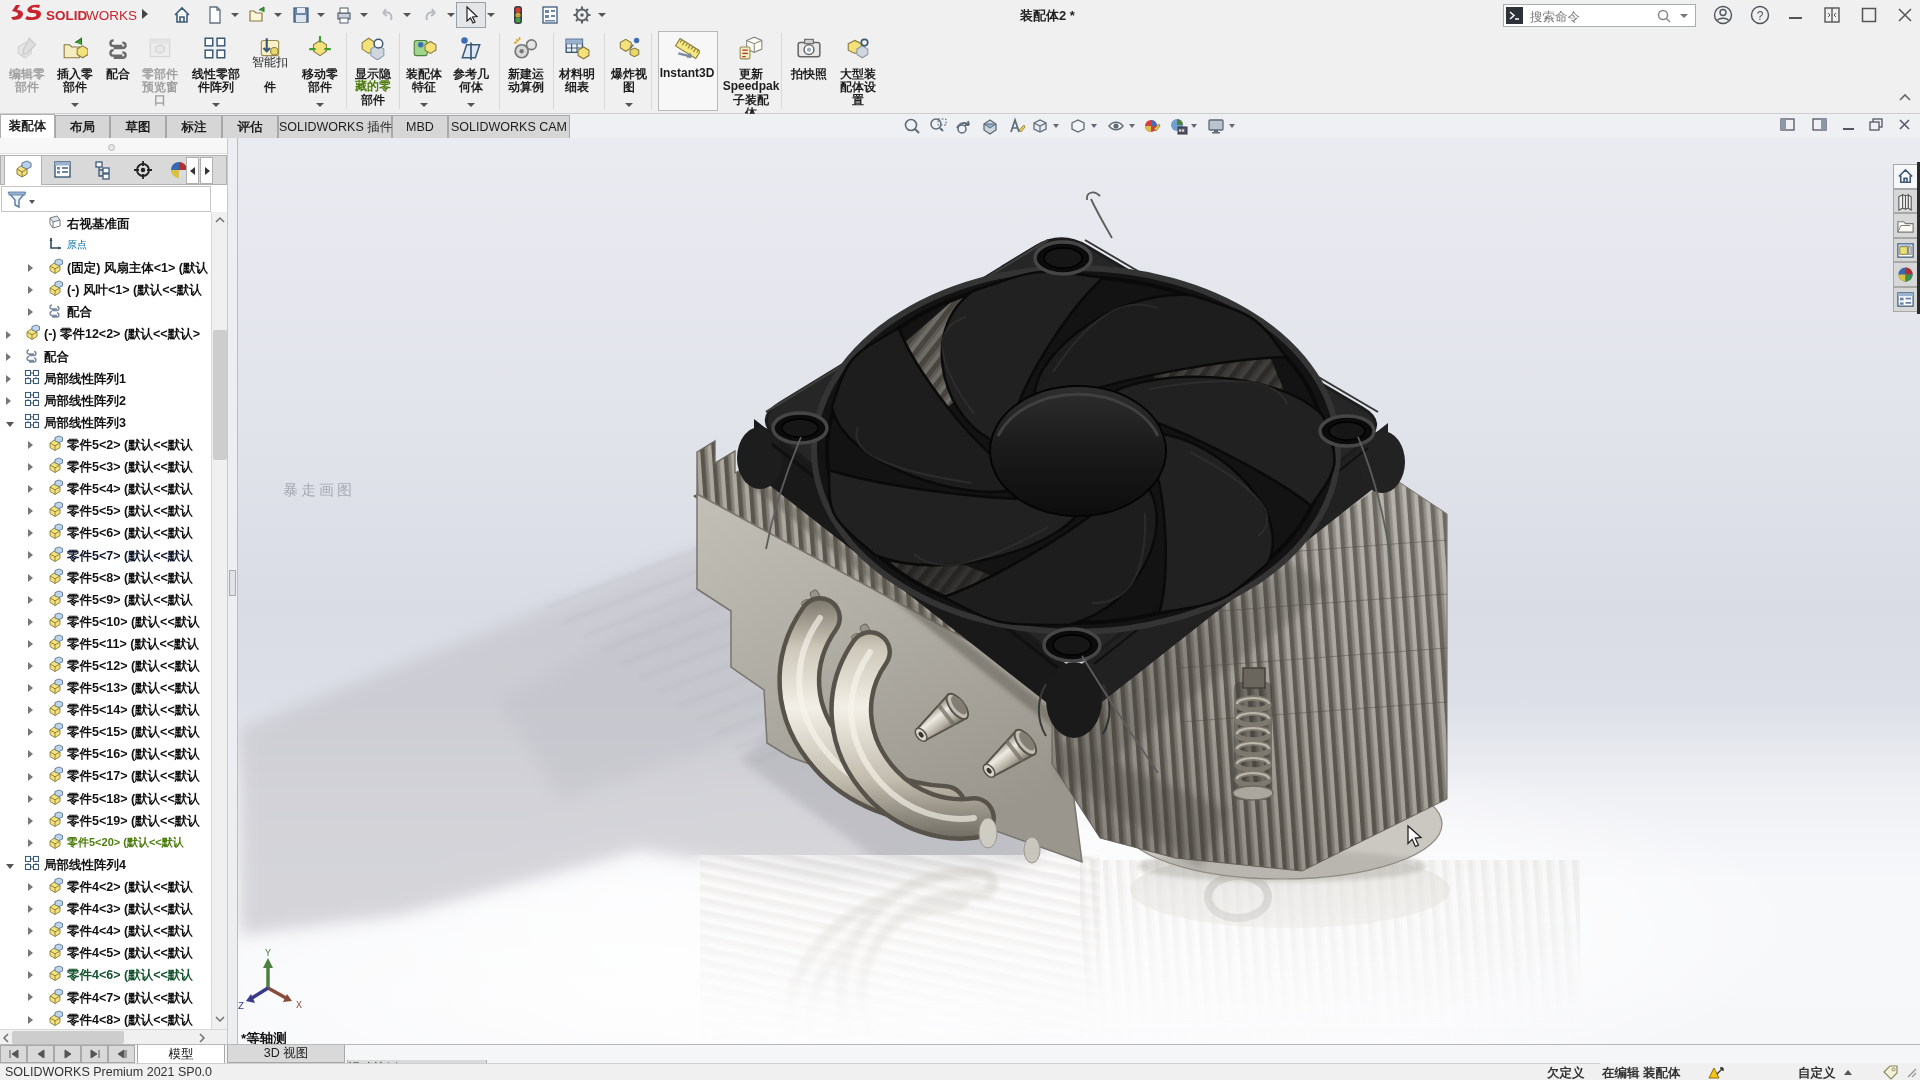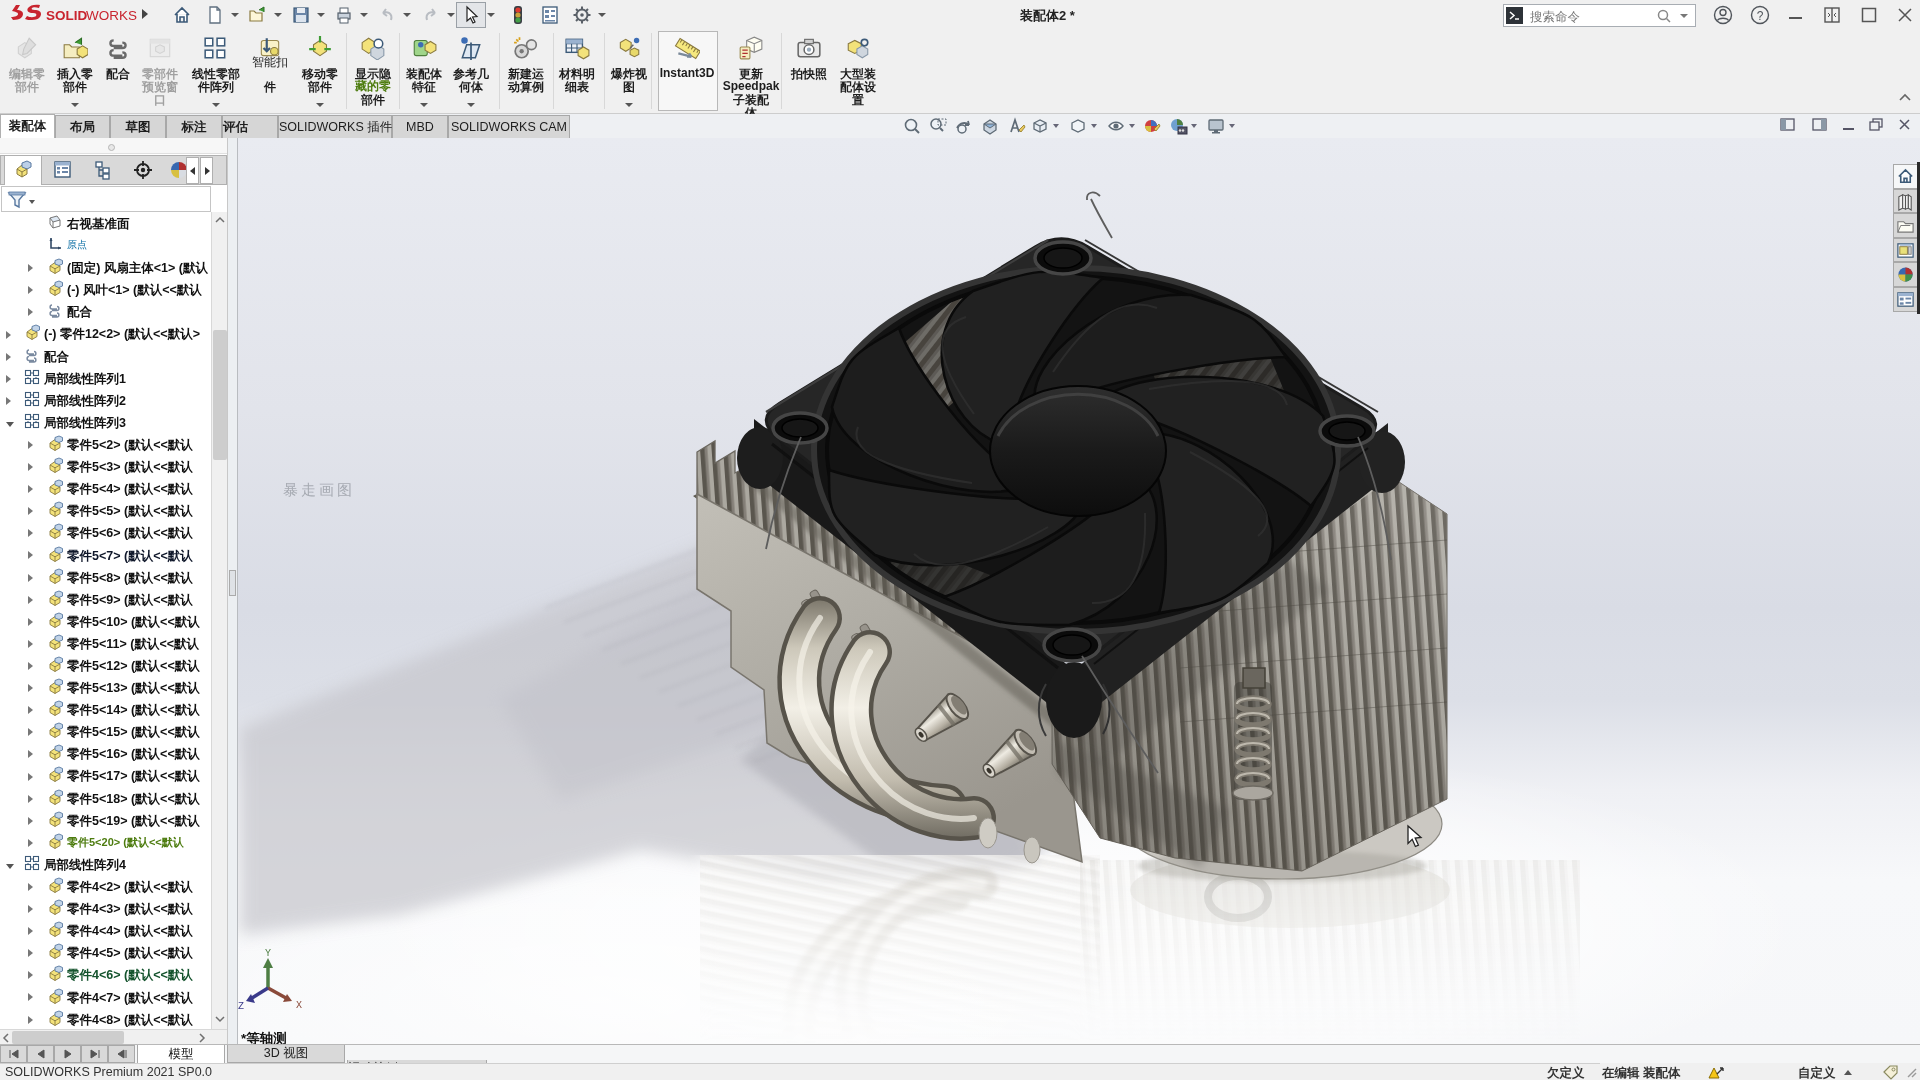--- a/index.html
+++ b/index.html
@@ -267,21 +267,21 @@
 <div class="abs tx" style="left:858px;top:62px;transform:translateX(-50%);font-size:12px;color:#1d1d1d;font-weight:600">置</div>
 <svg class="abs" style="left:1898px;top:62px" width="14" height="10" viewBox="0 0 14 10">
       <path d="M2 8 L7 3 L12 8" fill="none" stroke="#666" stroke-width="1.6"></path>
     </svg>
 </div>
 <div class="abs" style="left:0;top:114px;width:1920px;height:24px;background:#eef0f3">
 <div class="abs tx" style="left:0px;top:0;width:55px;height:24px;background:#fff;border:1px solid #b0b0b0;border-bottom:none;font-size:12.5px;color:#1d1d1d;font-weight:600;text-align:center;line-height:23px">装配体</div>
 <div class="abs tx" style="left:55px;top:1px;width:55px;height:23px;background:#d6d6d6;border:1px solid #a8a8a8;border-bottom:none;font-size:12.5px;color:#1d1d1d;font-weight:600;text-align:center;line-height:23px">布局</div>
 <div class="abs tx" style="left:110px;top:1px;width:56px;height:23px;background:#d6d6d6;border:1px solid #a8a8a8;border-bottom:none;font-size:12.5px;color:#1d1d1d;font-weight:600;text-align:center;line-height:23px">草图</div>
 <div class="abs tx" style="left:166px;top:1px;width:56px;height:23px;background:#d6d6d6;border:1px solid #a8a8a8;border-bottom:none;font-size:12.5px;color:#1d1d1d;font-weight:600;text-align:center;line-height:23px">标注</div>
-<div class="abs tx" style="left:222px;top:1px;width:56px;height:23px;background:#d6d6d6;border:1px solid #a8a8a8;border-bottom:none;font-size:12.5px;color:#1d1d1d;font-weight:600;line-height:23px">评估</div>
+<div class="abs tx" style="left:222px;top:1px;width:56px;height:23px;background:#d6d6d6;border:1px solid #a8a8a8;border-bottom:none;font-size:12.5px;color:#1d1d1d;font-weight:600;text-align:center;line-height:23px">评估</div>
 <div class="abs tx" style="left:278px;top:1px;width:114px;height:23px;background:#d6d6d6;border:1px solid #a8a8a8;border-bottom:none;font-size:12.5px;color:#1d1d1d;font-weight:400;text-align:center;line-height:23px">SOLIDWORKS 插件</div>
 <div class="abs tx" style="left:392px;top:1px;width:56px;height:23px;background:#d6d6d6;border:1px solid #a8a8a8;border-bottom:none;font-size:12.5px;color:#1d1d1d;font-weight:400;text-align:center;line-height:23px">MBD</div>
 <div class="abs tx" style="left:448px;top:1px;width:122px;height:23px;background:#d6d6d6;border:1px solid #a8a8a8;border-bottom:none;font-size:12.5px;color:#1d1d1d;font-weight:400;text-align:center;line-height:23px">SOLIDWORKS CAM</div>
 <svg class="abs" style="left:902px;top:2px" width="20" height="20" viewBox="0 0 20 20">
       <circle cx="9" cy="9" r="5.5" fill="#eef2f6" stroke="#5f6b76" stroke-width="1.6"></circle>
       <line x1="13" y1="13" x2="17" y2="17" stroke="#5f6b76" stroke-width="2"></line>
     </svg>
 <svg class="abs" style="left:928px;top:2px" width="20" height="20" viewBox="0 0 20 20">
       <circle cx="8" cy="8" r="5" fill="#eef2f6" stroke="#5f6b76" stroke-width="1.5"></circle>
       <line x1="12" y1="12" x2="15" y2="15" stroke="#5f6b76" stroke-width="2"></line>

